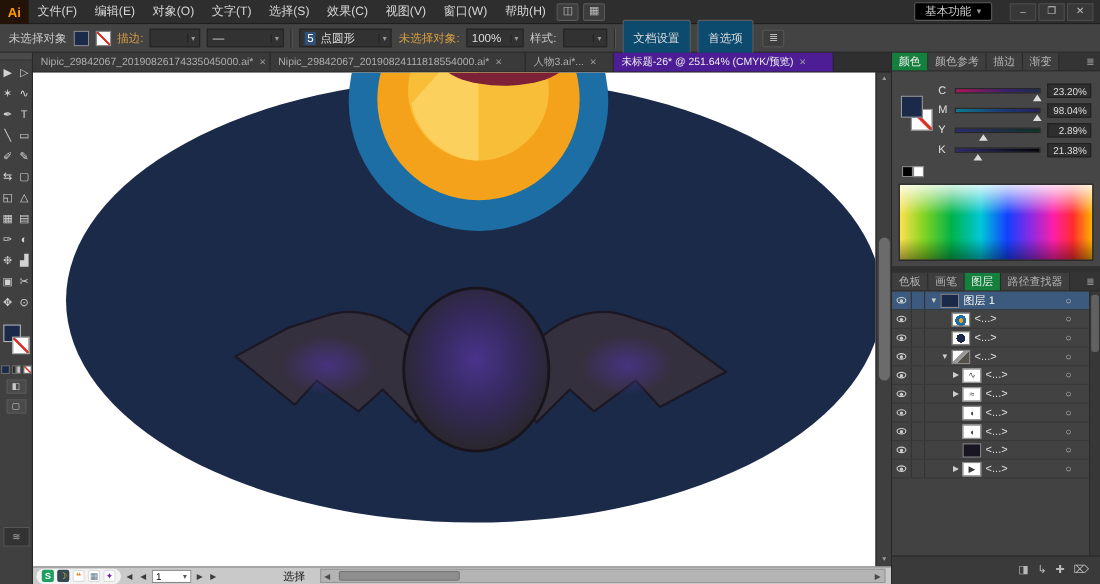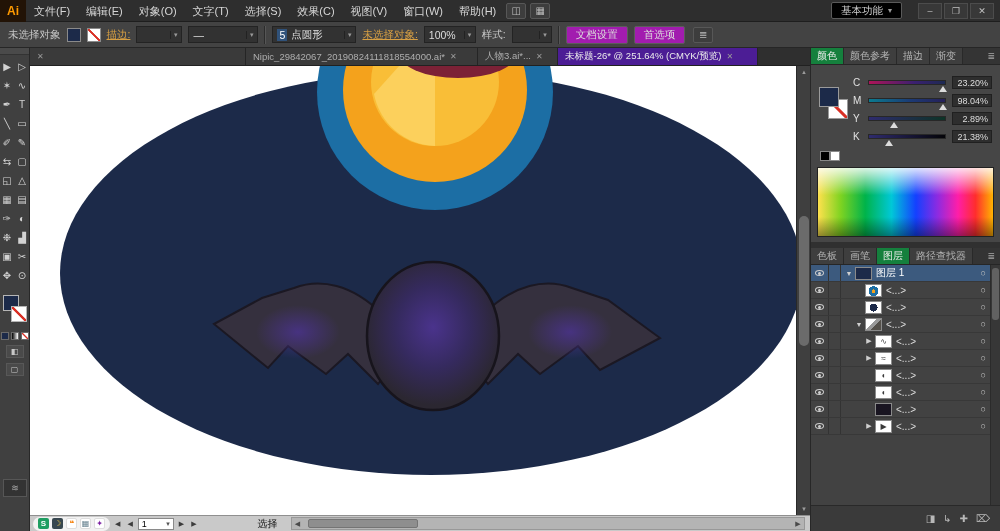--- a/index.html
+++ b/index.html
@@ -15,29 +15,29 @@
   .tb-icon{width:20px;height:16px;margin:0 2px;background:#3d3d3d;border:1px solid #575757;color:#bdbdbd;font-size:10px;display:flex;align-items:center;justify-content:center;border-radius:2px}
   .spacer{flex:1}
   .workspace-btn{display:flex;align-items:center;gap:5px;padding:0 9px;height:17px;background:#000000;border:1px solid #5a5a5a;border-radius:2px;color:#cfcfcf;margin-right:14px;font-size:10.5px;white-space:nowrap}
   .workspace-btn .arrow{font-size:8px;color:#999}
   .win-btn{width:24px;height:16px;display:flex;align-items:center;justify-content:center;color:#c0c0c0;font-size:9px;margin-left:2px;background:#383838;border:1px solid #4c4c4c}
   #menubar .win-group{display:flex;margin-right:6px}
 
   
   #controlbar{position:absolute;left:0;top:22px;width:1000px;height:26px;background:#434343;border-bottom:1px solid #262626;display:flex;align-items:center;gap:6px;padding:0 8px;font-size:10.5px}
   .cb-label{color:#c8c8c8;white-space:nowrap}
-  .link{color:#d79f43;text-decoration:underline;white-space:nowrap}
+  .link{color:#d79f43;white-space:nowrap}
   .swatch{width:14px;height:14px;border:1px solid #8a8a8a;flex:none}
   .swatch.fill{background:#1c2a49}
   .swatch.none{background:linear-gradient(to top right,#fff 44%,#d93025 46%,#d93025 54%,#fff 56%)}
   .combo{height:17px;background:#323232;border:1px solid #232323;display:flex;align-items:center;padding:0 4px;color:#ddd;gap:4px;white-space:nowrap}
   .combo .arrow{color:#9a9a9a;font-size:7px;border-left:1px solid #222;padding-left:3px}
   .combo .sel{background:#30527a;color:#fff;padding:0 2px}
   .sep{width:2px;height:18px;border-left:1px solid #2c2c2c;border-right:1px solid #565656}
-  .btn{height:18px;padding:0 9px;background:#a21caf;border:1px solid #5c5c5c;border-radius:2px;color:#dcdcdc;display:flex;align-items:center;white-space:nowrap}
+  .btn{height:18px;padding:16px 9px;background:#0c4a6e;border:1px solid #5c5c5c;border-radius:2px;color:#dcdcdc;display:flex;align-items:center;white-space:nowrap}
 
   
   #tabbar{position:absolute;left:30px;top:48px;width:780px;height:18px;background:#2f2f2f;display:flex;border-bottom:1px solid #212121}
   .doc-tab{display:flex;align-items:center;gap:5px;padding:0 7px;font-size:9.5px;color:#aeaeae;background:#3a3a3a;border-right:1px solid #252525;white-space:nowrap;overflow:hidden;flex:none}
   .doc-tab.active{background:#4c1d95;color:#ececec}
   .doc-tab .x{color:#9a9a9a;font-size:8px;flex:none}
   .t1{width:216px}.t2{width:232px}.t3{width:80px}.t4{width:200px}
 
   
   #toolbar{position:absolute;left:0;top:48px;width:30px;height:483px;background:#404040;border-right:1px solid #282828}
@@ -100,21 +100,21 @@
   .track-k{background:linear-gradient(90deg,#2e2b6e,#040408)}
   .bw{position:absolute;left:9px;top:86px;display:flex}
   .bw span{width:10px;height:10px;border:1px solid #888}
   .bw .b{background:#000}.bw .w{background:#fff}
   .spectrum{position:absolute;left:6px;right:6px;top:102px;height:70px;border:1px solid #222;
     background:
       linear-gradient(to bottom, rgba(255,255,255,.85), rgba(255,255,255,0) 40%, rgba(0,0,0,0) 72%, rgba(0,0,0,.4)),
       linear-gradient(to right,#ffe14d,#7ed321 13%,#00b34a 27%,#00c8d7 42%,#1440ff 56%,#8a2be2 68%,#ff1ea8 80%,#ff2d2d 90%,#ffb300 100%)}
 
   #layers-panel{position:absolute;left:0;top:217px;right:10px;bottom:26px;background:#424242;overflow:hidden}
-  .lrow{display:flex;align-items:center;height:17px;border-bottom:1px solid #383838;font-size:10px;color:#dcdcdc;padding-right:4px}
+  .lrow{display:flex;align-items:center;height:17px;border-bottom:1px solid #383838;font-size:10px;color:#dcdcdc;padding-right:16px}
   .lrow.selected{background:#3c5a7e;color:#fff}
   .cell-eye{width:18px;height:100%;border-right:1px solid #333;display:flex;align-items:center;justify-content:center;flex:none}
   .eye-shape{width:9px;height:6px;border:1px solid #cfcfcf;border-radius:50%;position:relative}
   .eye-shape::after{content:"";position:absolute;left:2px;top:0.5px;width:3px;height:3px;background:#cfcfcf;border-radius:50%}
   .cell-lock{width:12px;height:100%;border-right:1px solid #333;flex:none}
   .indent{flex:none}
   .expand{width:12px;text-align:center;font-size:7px;color:#cfcfcf;flex:none}
   .thumb{width:17px;height:13px;border:1px solid #8a8a8a;margin-right:4px;display:flex;align-items:center;justify-content:center;font-size:8px;color:#3a3a3a;background:#fff;flex:none;overflow:hidden}
   [data-thumb="navy"]{background:#1c2a49}
   [data-thumb="dark"]{background:#191521}
@@ -191,20 +191,21 @@
       <span class="arrow">▾</span>
     </div>
     <span class="sep"></span>
     <div class="btn">文档设置</div>
     <div class="btn">首选项</div>
     <span class="tb-icon">≣</span>
   </div>
 
   <div id="tabbar">
     <div class="doc-tab t1">
+      <span>Nipic_29842067_20190826174335045000.ai*</span>
       <span class="x">✕</span>
     </div>
     <div class="doc-tab t2">
       <span>Nipic_29842067_20190824111818554000.ai*</span>
       <span class="x">✕</span>
     </div>
     <div class="doc-tab t3">
       <span>人物3.ai*...</span>
       <span class="x">✕</span>
     </div>

